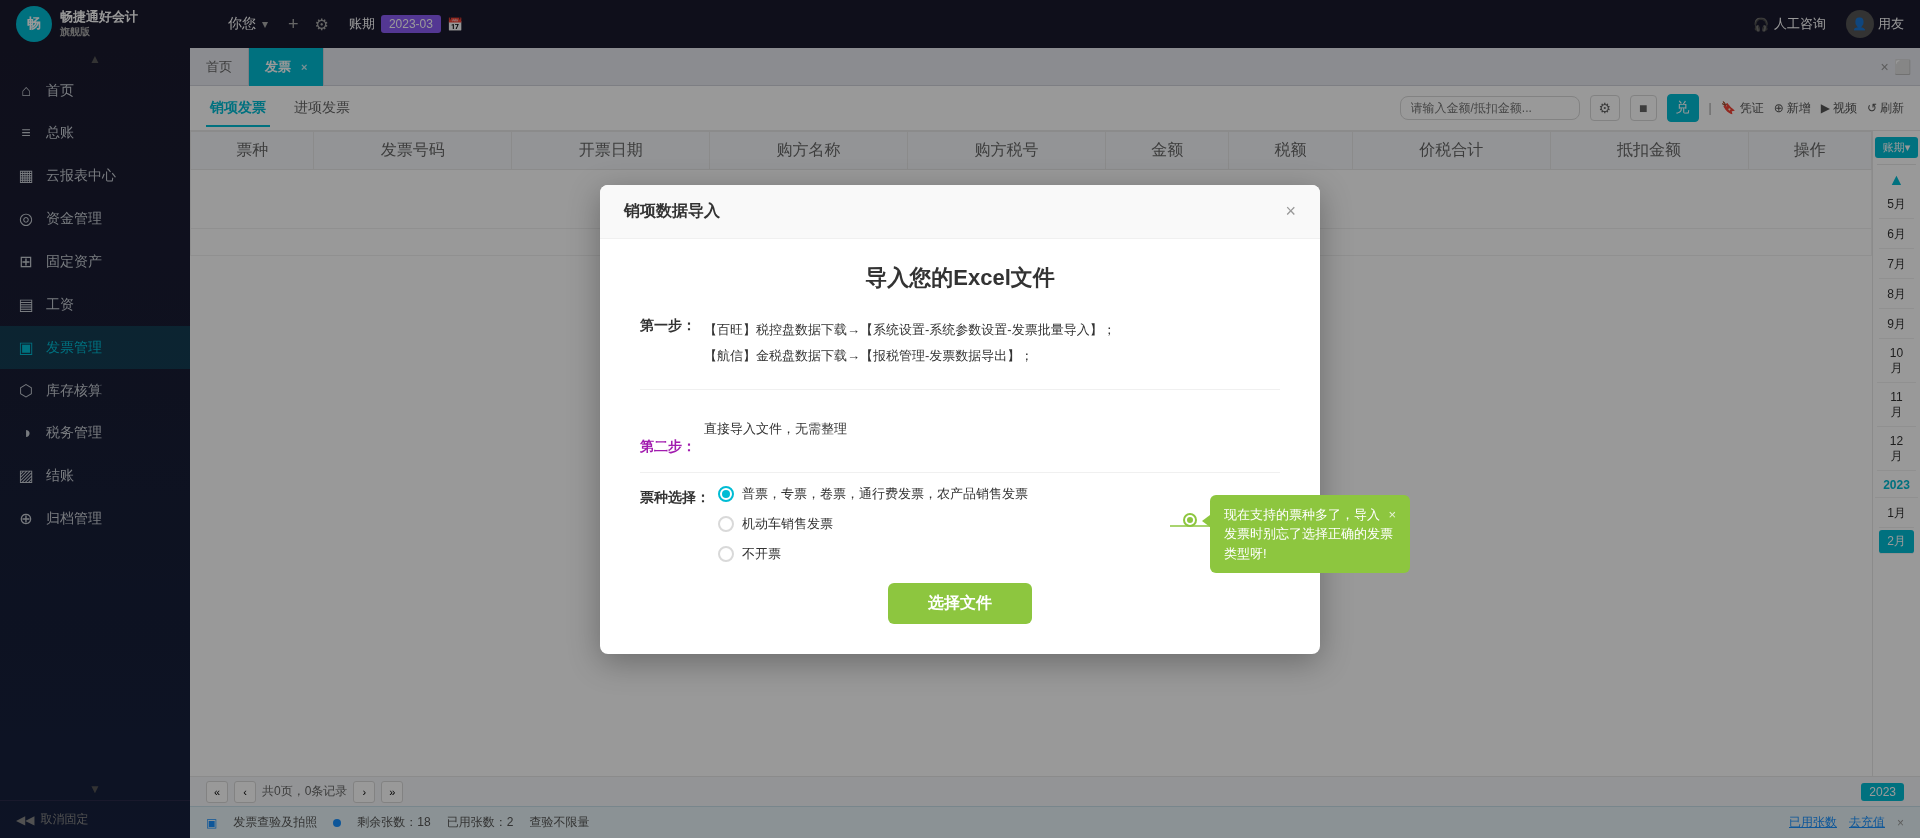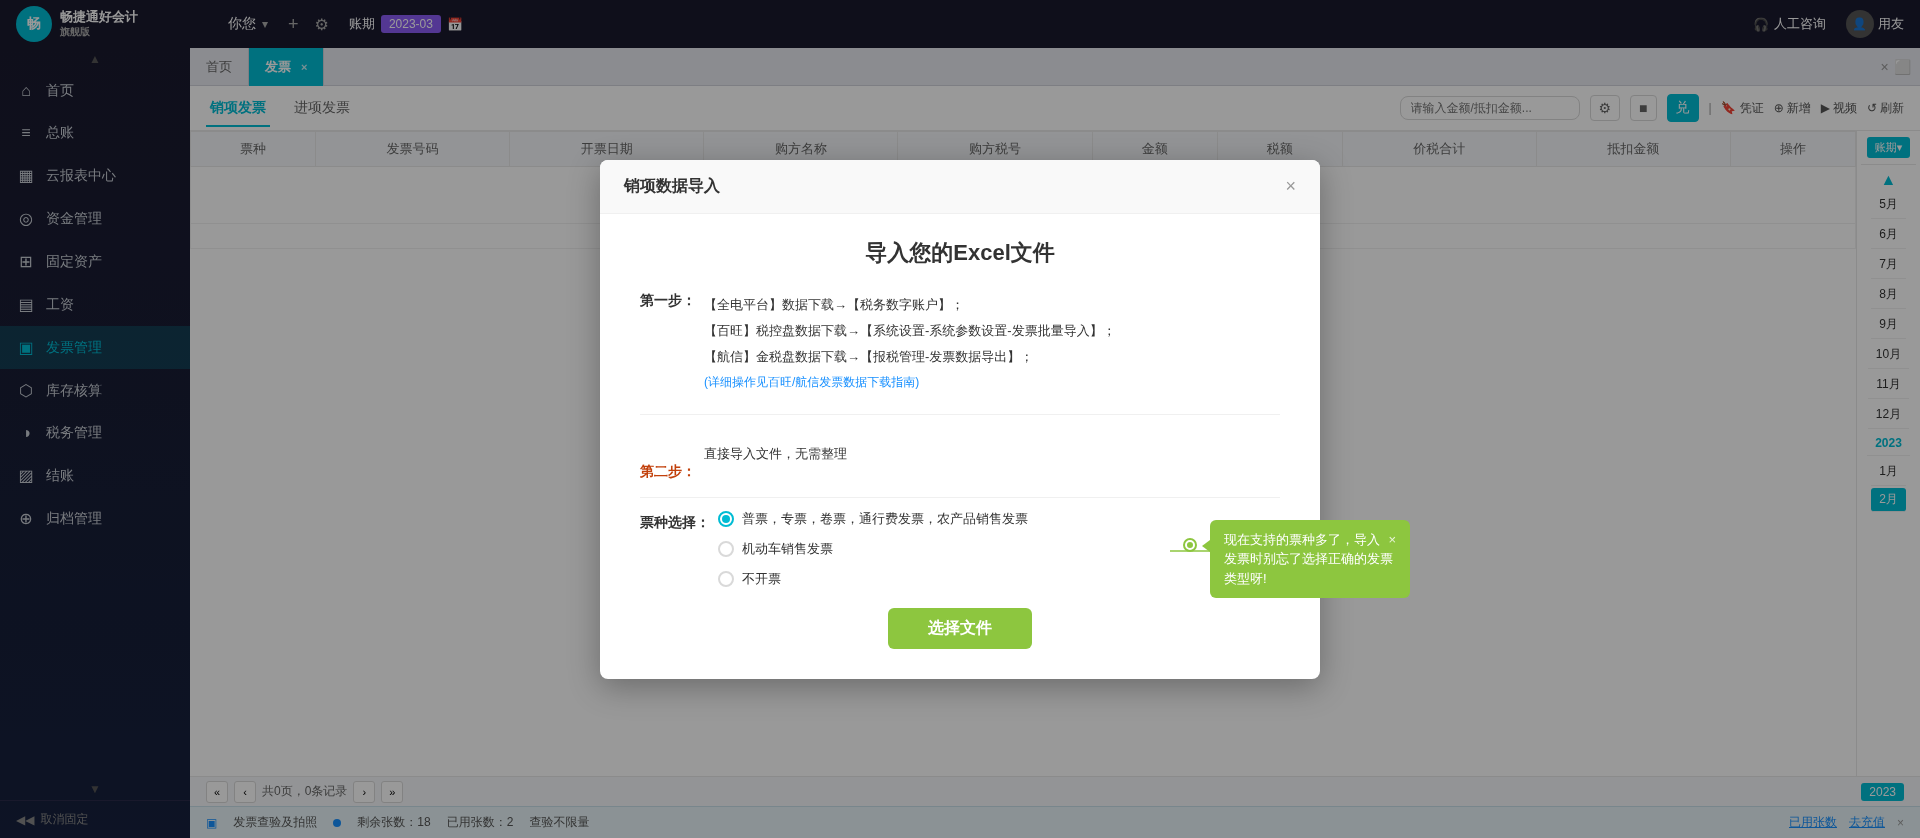--- a/index.html
+++ b/index.html
@@ -197,21 +197,21 @@
     }
 
     
     .invoice-table {
       flex: 1;
       overflow: auto;
     }
     .inv-table {
       width: 100%;
       border-collapse: collapse;
-      font-size: 13px;
+      font-size: 16px;
       font-family: Liberation Serif, serif;
     }
     .inv-table th {
       background: #f5f7fa;
       padding: 8px 10px;
       border: 1px solid #e8e8e8;
       color: #666;
       font-weight: normal;
       text-align: center;
       white-space: nowrap;
@@ -363,21 +363,21 @@
     .panel-ctrl-btn {
       background: none;
       border: none;
       color: #999;
       cursor: pointer;
       font-size: 14px;
     }
 
     
     .right-period-panel {
-      width: 64px;
+      width: 48px;
       background: white;
       border-left: 1px solid #e8e8e8;
       display: flex;
       flex-direction: column;
       font-size: 12px;
       position: relative;
     }
 
     
     .invoice-with-period {
@@ -600,33 +600,31 @@
           <span class="modal-title">销项数据导入</span>
           <span class="modal-close">×</span>
         </div>
         <div class="modal-body">
           <div class="modal-main-title">导入您的Excel文件</div>
 
           <div class="step-section">
             <div style="display:flex; gap:8px; align-items:flex-start;">
               <span style="font-size:14px; font-weight:bold; color:#333; white-space:nowrap;">第一步：</span>
               <div style="font-size:13px; color:#333; line-height:2.0;">
-                <div>【全电平台】数据下载→【税务数字账户】；</div>
                 <div>【百旺】税控盘数据下载→【系统设置-系统参数设置-发票批量导入】；</div>
                 <div>【航信】金税盘数据下载→【报税管理-发票数据导出】；</div>
-                <div style="color:#1890ff; cursor:pointer; font-size:12px;">(详细操作见百旺/航信发票数据下载指南)</div>
               </div>
             </div>
           </div>
 
           <hr style="border:none; border-top:1px solid #f0f0f0; margin:12px 0;">
 
           <div class="step-section" style="margin-bottom:16px;">
             <div style="display:flex; gap:8px; align-items:center;">
-              <span style="font-size:14px; font-weight:bold; color:#c2410c; white-space:nowrap;margin-top:36px;">第二步：</span>
+              <span style="font-size:14px; font-weight:bold; color:#a21caf; white-space:nowrap;margin-top:36px;">第二步：</span>
               <span style="font-size:13px; color:#333;">直接导入文件，无需整理</span>
             </div>
           </div>
 
           <hr style="border:none; border-top:1px solid #f0f0f0; margin:12px 0;">
 
           <div class="ticket-select" style="position:relative;">
             <div style="display:flex; gap:8px; align-items:flex-start;">
               <span style="font-size:14px; font-weight:bold; color:#333; white-space:nowrap; padding-top:4px;">票种选择：</span>
               <div style="display:flex; flex-direction:column; gap:12px;">

